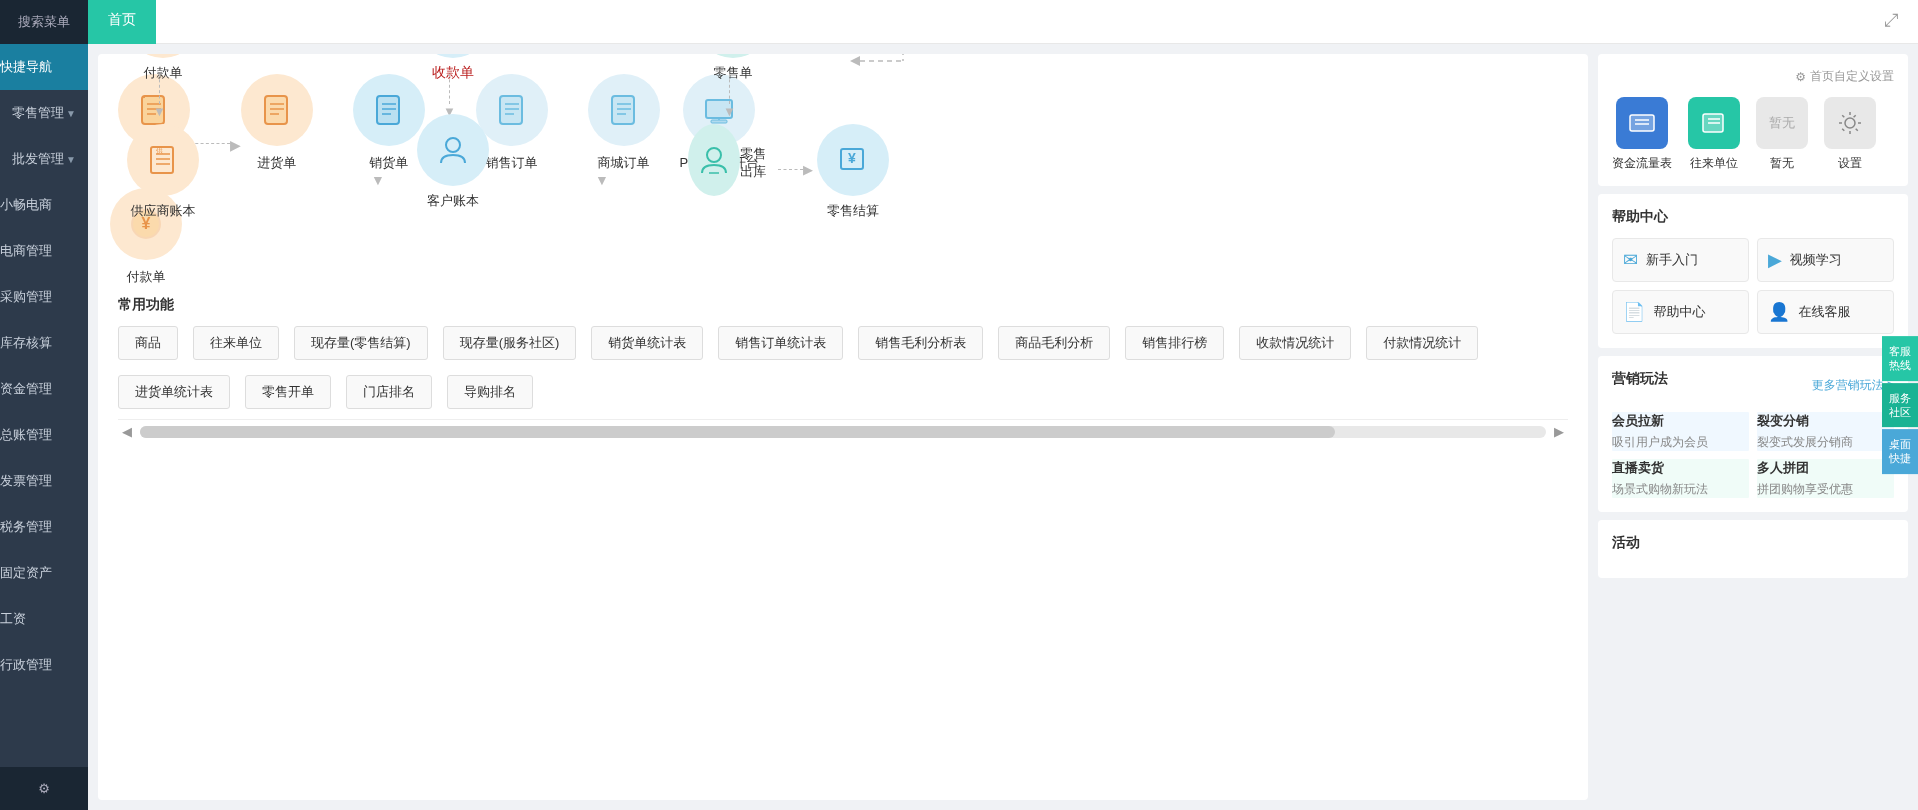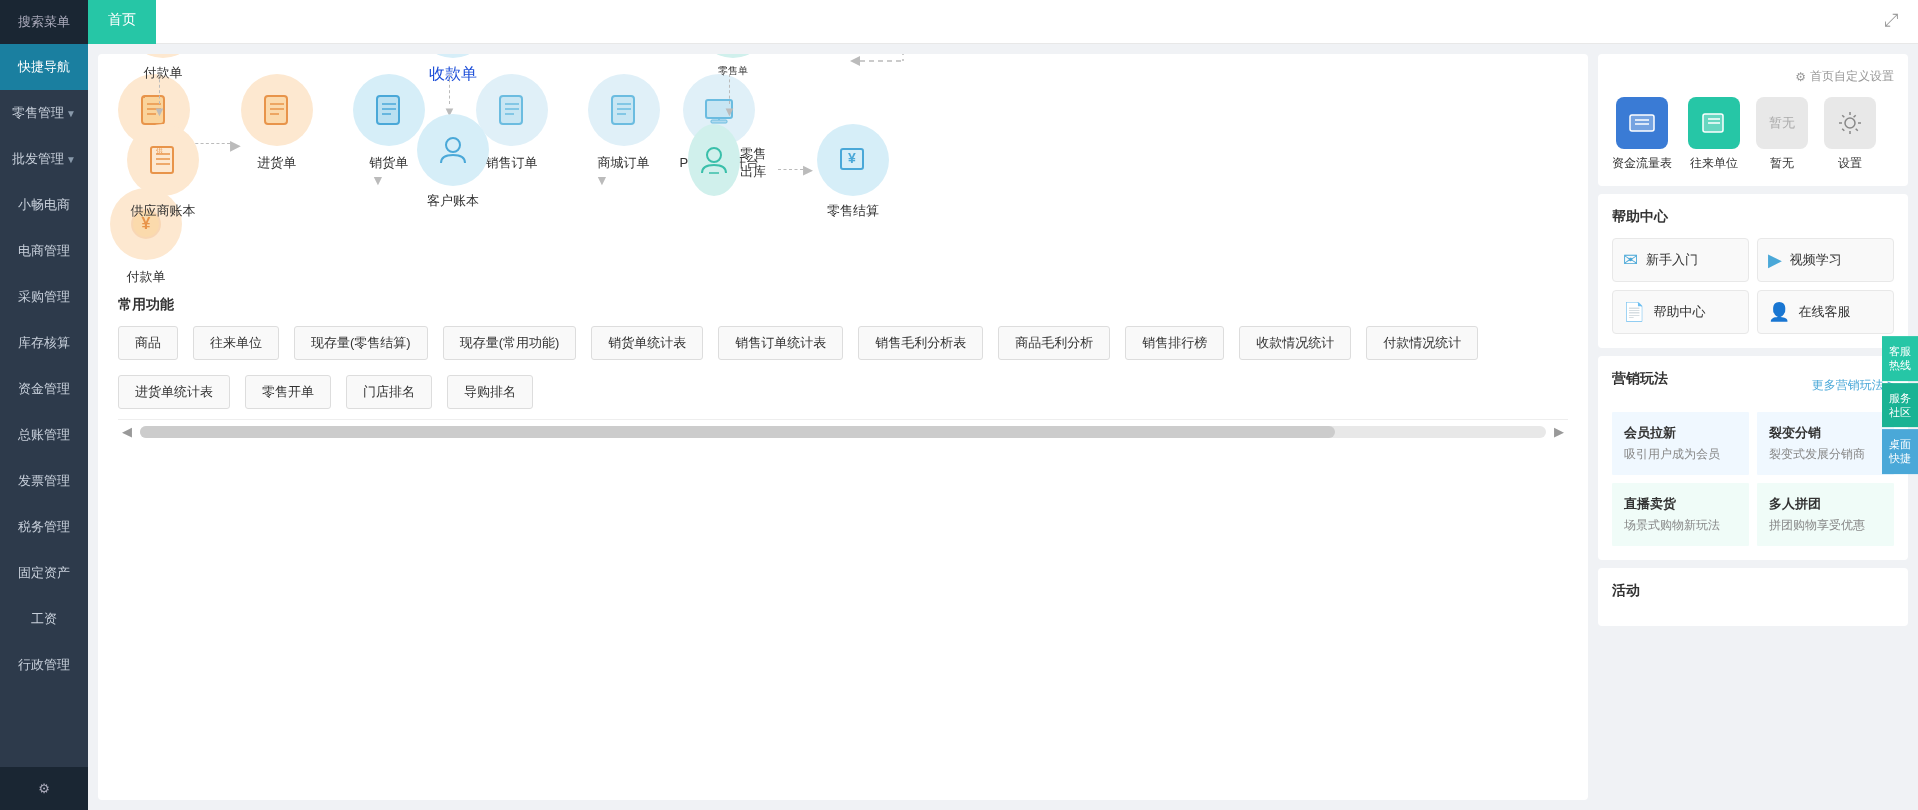--- a/index.html
+++ b/index.html
@@ -8,21 +8,21 @@
     
     .sidebar {
       position: fixed; left: 0; top: 0; width: 88px; height: 810px;
       background: #2d3a4b; display: flex; flex-direction: column; z-index: 100;
     }
     .sidebar-search {
       height: 44px; background: #1a2633; display: flex; align-items: center;
       justify-content: center; color: #aab; font-size: 13px; cursor: pointer;
     }
     .sidebar-item {
-      padding: 14px 0; text-align: center; color: #c8d0db; font-size: 13px;
+      padding: 14px 0; text-align: left; color: #c8d0db; font-size: 13px;
       cursor: pointer; position: relative;
     }
     .sidebar-item.active { background: #1a7fa0; color: #fff; }
     .sidebar-item-with-arrow { display: flex; align-items: center; justify-content: center; gap: 2px; }
     .sidebar-arrow { font-size: 10px; color: #8899aa; }
     .sidebar-bottom {
       margin-top: auto; padding: 14px 0; text-align: center; color: #aab; cursor: pointer;
       background: #1a2633;
     }
 
@@ -111,21 +111,21 @@
     }
     .help-icon { font-size: 18px; color: #4aa8d8; }
     .help-label { font-size: 13px; color: #333; }
 
     
     .marketing-section { background: #fff; border-radius: 4px; padding: 14px; }
     .marketing-header { display: flex; justify-content: space-between; align-items: center; margin-bottom: 12px; }
     .more-link { font-size: 12px; color: #4aa8d8; cursor: pointer; }
     .marketing-grid { display: grid; grid-template-columns: 1fr 1fr; gap: 8px; }
     .marketing-item {
-      padding: 12px; border-radius: 1px; background: #f0f8ff; cursor: pointer;
+      border-radius: 1px; background: #f0f8ff; cursor: pointer;
     }
     .marketing-item-title { font-size: 13px; font-weight: bold; color: #333; margin-bottom: 4px; }
     .marketing-item-desc { font-size: 12px; color: #888; }
     .marketing-item-green { background: #f0fcf8; }
 
     
     .activities-section { background: #fff; border-radius: 4px; padding: 14px; margin-top: 8px; }
 
     
     .float-btns {
@@ -376,28 +376,28 @@
         <div style="width:72px;height:72px;border-radius:50%;background:#fde8d0;display:flex;align-items:center;justify-content:center;">
           
         </div>
         <span style="font-size:13px;color:#333;margin-top:6px;">付款单</span>
       </div>
 
       <div style="position:absolute;left:290px;top:140px;display:flex;flex-direction:column;align-items:center;width:90px;">
         <div style="width:72px;height:72px;border-radius:50%;background:#d6eef8;display:flex;align-items:center;justify-content:center;">
           
         </div>
-        <span style="font-size:16px;color:#1d4ed8;margin-top:6px;">收款单</span>
+        <span style="font-size:14px;color:#b91c1c;margin-top:6px;">收款单</span>
       </div>
 
       <div style="position:absolute;left:570px;top:140px;display:flex;flex-direction:column;align-items:center;width:90px;">
         <div style="width:72px;height:72px;border-radius:50%;background:#d0f0ec;display:flex;align-items:center;justify-content:center;">
           
         </div>
-        <span style="font-size:10px;color:#333;margin-top:6px;">零售单</span>
+        <span style="font-size:13px;color:#333;margin-top:6px;">零售单</span>
       </div>
 
       <svg style="position:absolute;left:660px;top:10px;pointer-events:none;" width="130" height="210">
         <line x1="100" y1="5" x2="125" y2="5" stroke="#bbb" stroke-width="1.5" stroke-dasharray="5,4"></line>
         <line x1="125" y1="5" x2="125" y2="205" stroke="#bbb" stroke-width="1.5" stroke-dasharray="5,4"></line>
         <line x1="82" y1="205" x2="125" y2="205" stroke="#bbb" stroke-width="1.5" stroke-dasharray="5,4"></line>
         <polygon points="82,200 82,210 72,205" fill="#bbb"></polygon>
       </svg>
 
       <div style="position:absolute;left:35px;top:228px;display:flex;flex-direction:column;align-items:center;">
@@ -465,21 +465,21 @@
       </div>
 
     </div>
 
     <div class="common-functions" style="margin-top:10px;">
       <div class="cf-title">常用功能</div>
       <div class="cf-buttons" id="cf-buttons-container">
           <button class="cf-btn">商品</button>
           <button class="cf-btn">往来单位</button>
           <button class="cf-btn">现存量(零售结算)</button>
-          <button class="cf-btn">现存量(常用功能)</button>
+          <button class="cf-btn">现存量(服务社区)</button>
           <button class="cf-btn">销货单统计表</button>
           <button class="cf-btn">销售订单统计表</button>
           <button class="cf-btn">销售毛利分析表</button>
           <button class="cf-btn">商品毛利分析</button>
           <button class="cf-btn">销售排行榜</button>
           <button class="cf-btn">收款情况统计</button>
           <button class="cf-btn">付款情况统计</button>
           <button class="cf-btn">进货单统计表</button>
           <button class="cf-btn">零售开单</button>
           <button class="cf-btn">门店排名</button>

